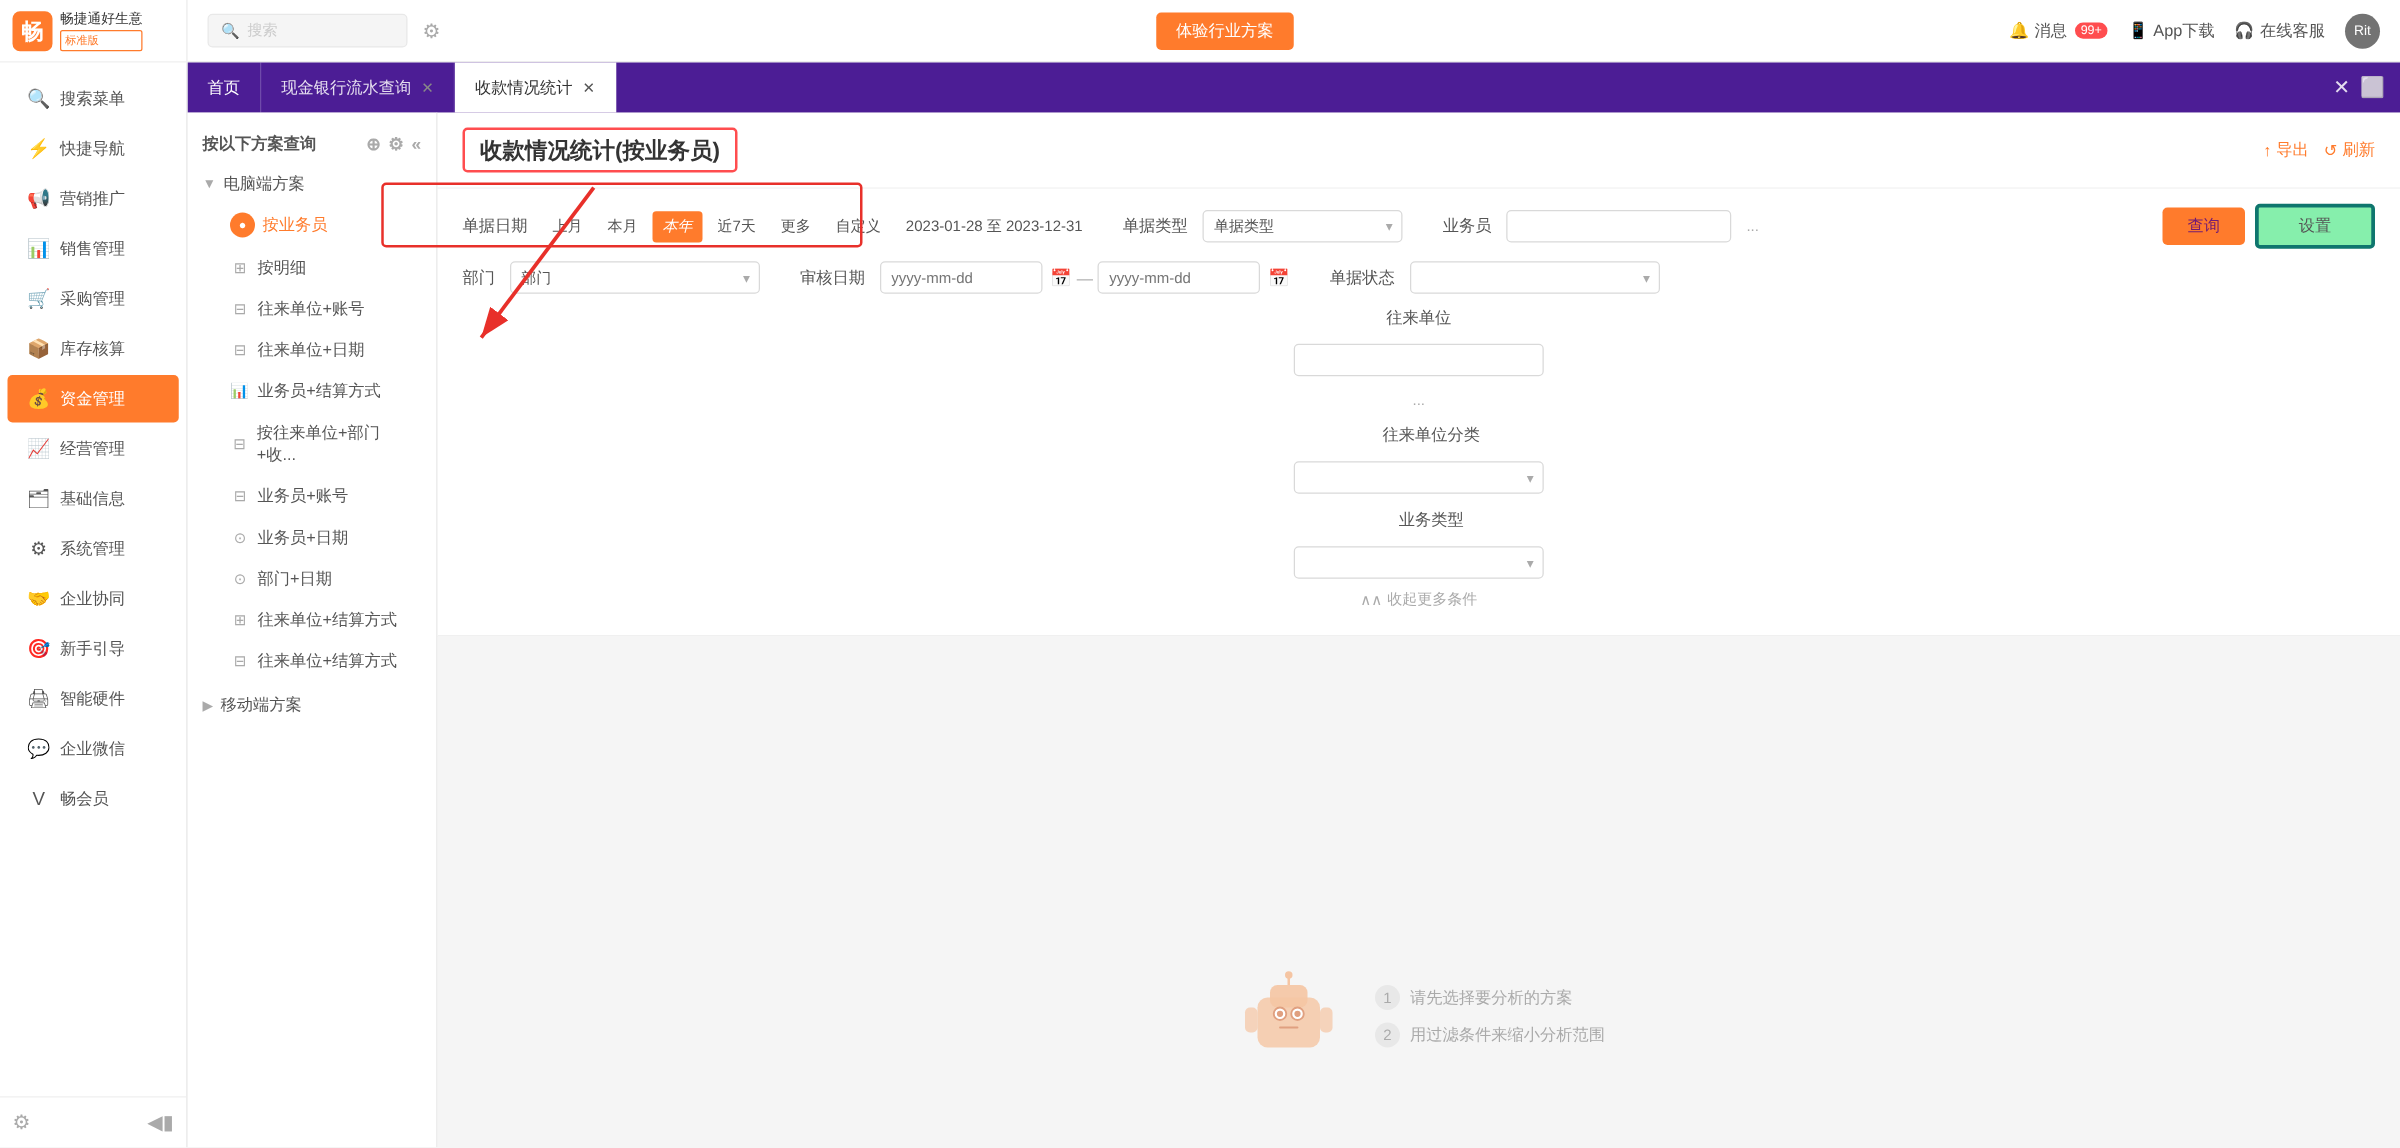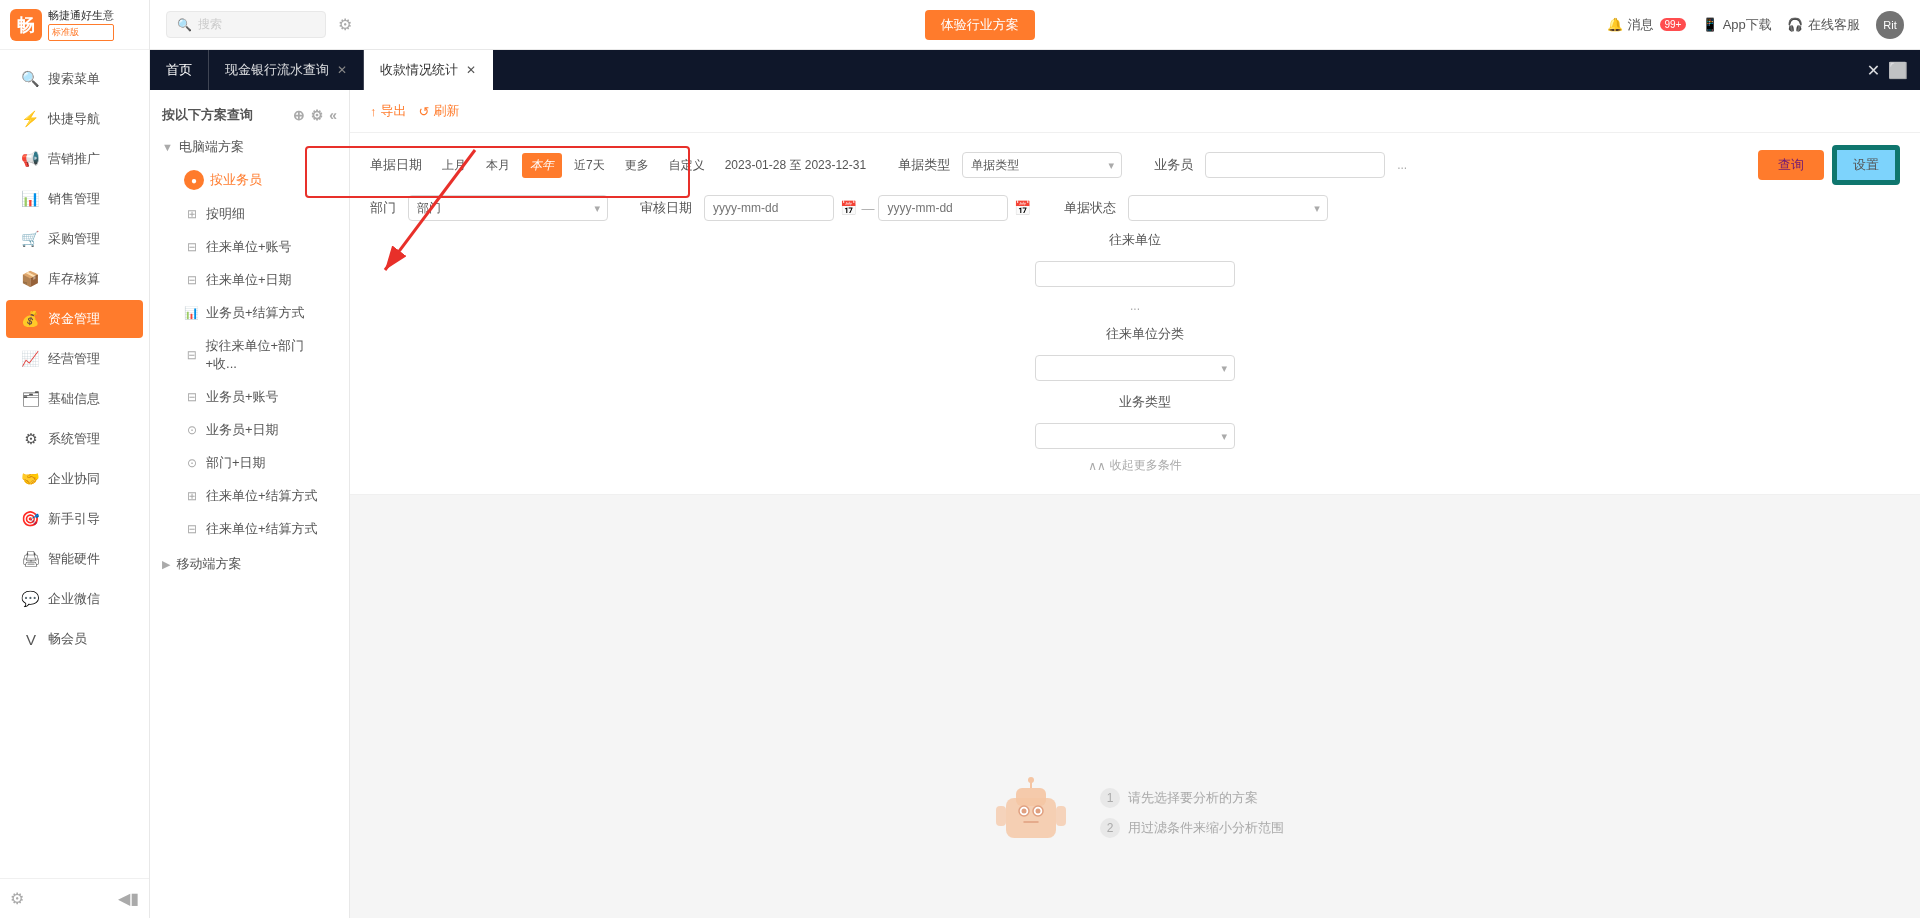--- a/index.html
+++ b/index.html
@@ -26,21 +26,21 @@
     .topbar-left { display: flex; align-items: center; gap: 12px; }
     .topbar-search { background: #f5f5f5; border: 1px solid #e8e8e8; border-radius: 4px; padding: 4px 10px; font-size: 12px; color: #aaa; width: 160px; display: flex; align-items: center; gap: 6px; }
     .topbar-gear { color: #aaa; font-size: 16px; cursor: pointer; }
     .topbar-cta { background: #ff7b2c; color: #fff; border: none; border-radius: 4px; padding: 6px 16px; font-size: 13px; cursor: pointer; }
     .topbar-right { display: flex; align-items: center; gap: 16px; color: #555; font-size: 13px; }
     .notif-badge { background: #ff4d4f; color: #fff; font-size: 10px; border-radius: 8px; padding: 1px 5px; margin-left: 2px; }
     .topbar-right-item { display: flex; align-items: center; gap: 4px; cursor: pointer; }
     .user-avatar { width: 28px; height: 28px; background: #737373; border-radius: 50%; display: flex; align-items: center; justify-content: center; color: #fff; font-size: 11px; }
 
     
-    .tabs { height: 40px; background: #0f172a; display: flex; padding: 0 0 0 0; }
+    .tabs { height: 40px; background: #4c1d95; display: flex; padding: 0 0 0 0; }
     .tab { display: flex; align-items: center; padding: 0 16px; height: 40px; font-size: 13px; cursor: pointer; color: rgba(255,255,255,0.85); border-right: 1px solid rgba(255,255,255,0.2); }
     .tab.home { color: #fff; }
     .tab.active { background: #fff; color: #333; border-radius: 0; }
     .tab .tab-close { margin-left: 8px; color: #888; font-size: 12px; cursor: pointer; }
     .tab.active .tab-close { color: #555; }
     .tabs-spacer { flex: 1; }
     .tabs-actions { display: flex; align-items: center; padding: 0 12px; gap: 8px; }
     .tabs-action-btn { color: rgba(255,255,255,0.85); font-size: 16px; cursor: pointer; background: none; border: none; }
 
     
@@ -81,21 +81,21 @@
     .filter-select-wrap { position: relative; display: inline-flex; align-items: center; }
     .filter-select-wrap::after { content: '▾'; position: absolute; right: 8px; color: #aaa; pointer-events: none; font-size: 11px; }
     .filter-input { border: 1px solid #d9d9d9; border-radius: 4px; padding: 5px 8px; font-size: 12px; color: #aaa; background: #fff; min-width: 140px; }
     .filter-date-input-group { display: flex; align-items: center; gap: 4px; }
     .filter-date-input { border: 1px solid #d9d9d9; border-radius: 4px; padding: 5px 8px; font-size: 12px; color: #aaa; background: #fff; width: 130px; }
     .filter-dash { color: #aaa; }
     .filter-calendar-icon { color: #aaa; font-size: 14px; margin-left: 2px; }
     .filter-more-btn { color: #aaa; font-size: 12px; cursor: pointer; }
     .filter-actions { display: flex; align-items: center; gap: 8px; margin-left: auto; }
     .btn-query { background: #ff7b2c; color: #701a75; border: none; border-radius: 4px; padding: 6px 20px; font-size: 13px; cursor: pointer; }
-    .btn-set { background: #7dd3fc; color: #555; border: 5px solid #0f766e; border-radius: 4px; padding: 6px 16px; font-size: 13px; cursor: pointer; }
+    .btn-set { background: #86efac; color: #555; border: 3px solid #0f766e; border-radius: 4px; padding: 6px 32px; font-size: 13px; cursor: pointer; }
     .filter-unit-row { display: flex; align-items: center; gap: 12px; flex-wrap: wrap; flex-direction: column; }
     .filter-unit-input { border: 1px solid #d9d9d9; border-radius: 4px; padding: 5px 8px; font-size: 12px; color: #aaa; background: #fff; min-width: 200px; }
     .collapse-bar { display: flex; align-items: center; justify-content: center; padding: 8px; color: #aaa; font-size: 12px; cursor: pointer; gap: 4px; }
 
     
     .main-data { flex: 1; background: #f5f5f5; display: flex; flex-direction: column; align-items: center; justify-content: flex-end; padding-bottom: 60px; }
     .empty-state { display: flex; flex-direction: row; align-items: center; gap: 24px; }
     .empty-robot { width: 90px; height: 90px; position: relative; }
     .empty-robot-svg { width: 90px; height: 90px; }
     .empty-steps { display: flex; flex-direction: column; gap: 10px; }
@@ -301,20 +301,23 @@
         <div class="panel-section-title">
           <span class="arrow">▶</span>
           <span>移动端方案</span>
         </div>
       </div>
     </div>
 
     <div class="right-content">
 
       <div class="page-header">
+        <div class="page-title-box">
+          <span class="page-title">收款情况统计(按业务员)</span>
+        </div>
         <div class="page-header-actions">
           <div class="header-action-btn">
             <span>↑</span>
             <span>导出</span>
           </div>
           <div class="header-action-btn">
             <span>↺</span>
             <span>刷新</span>
           </div>
         </div>

